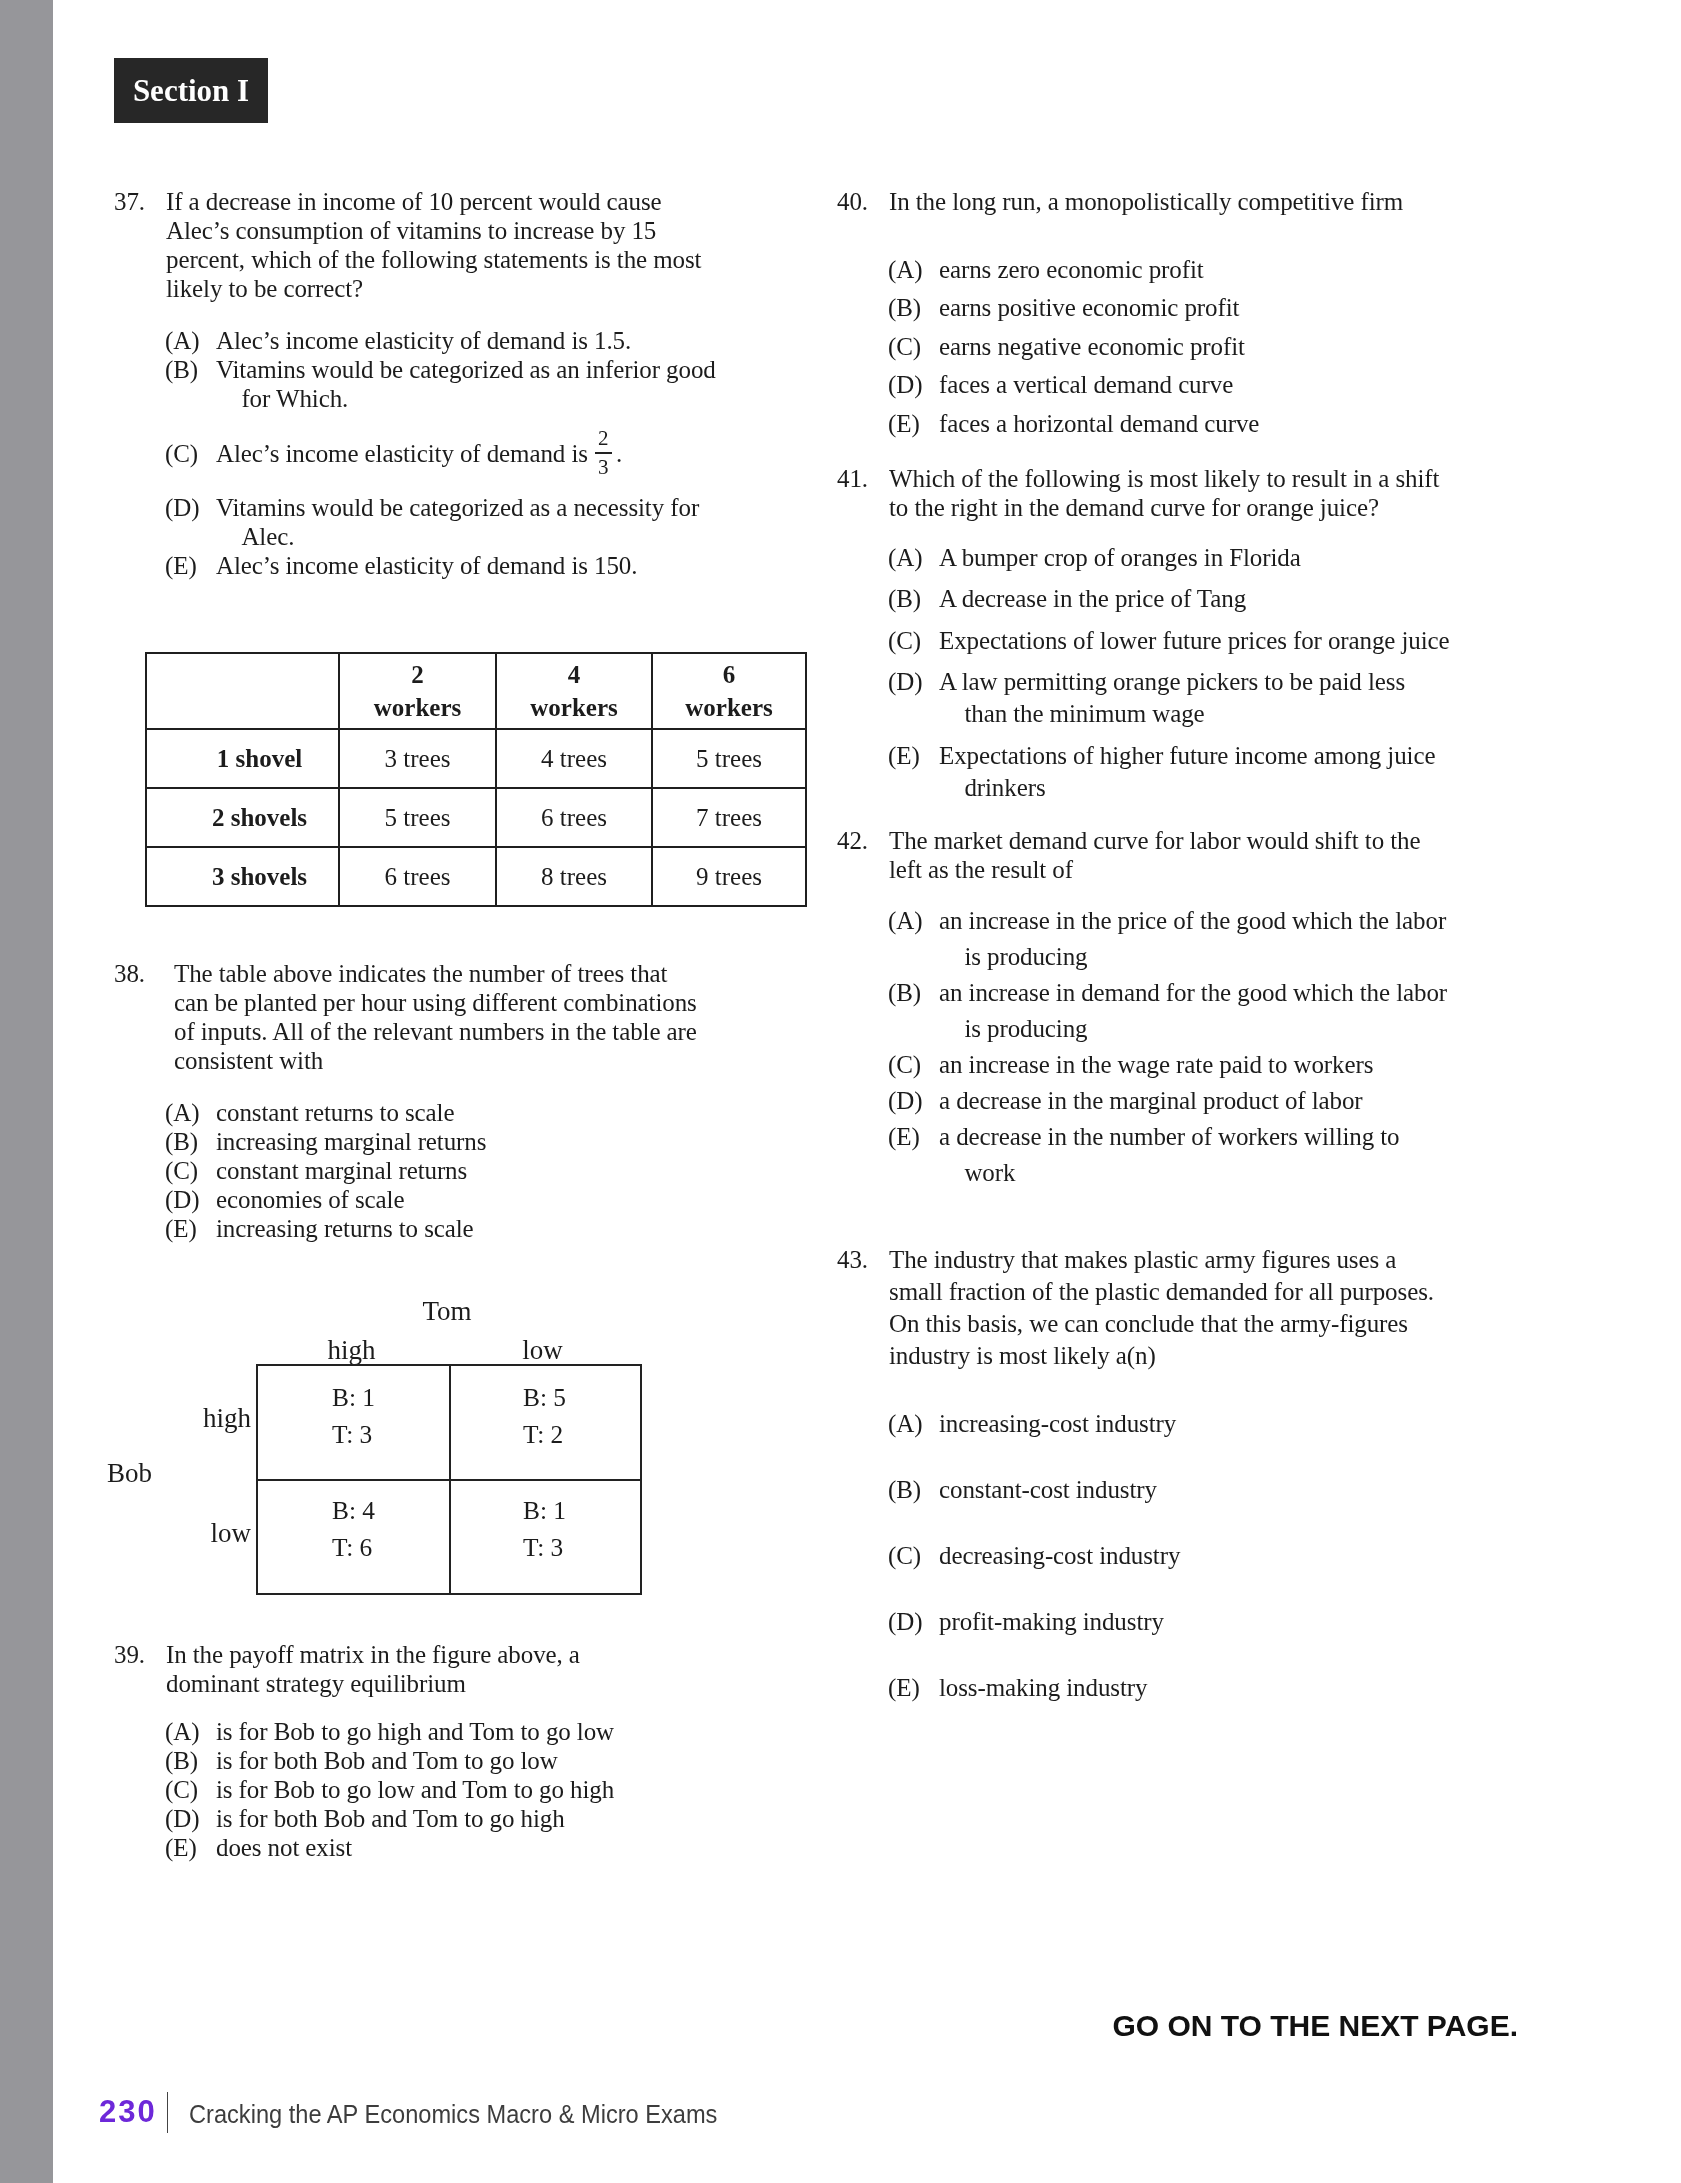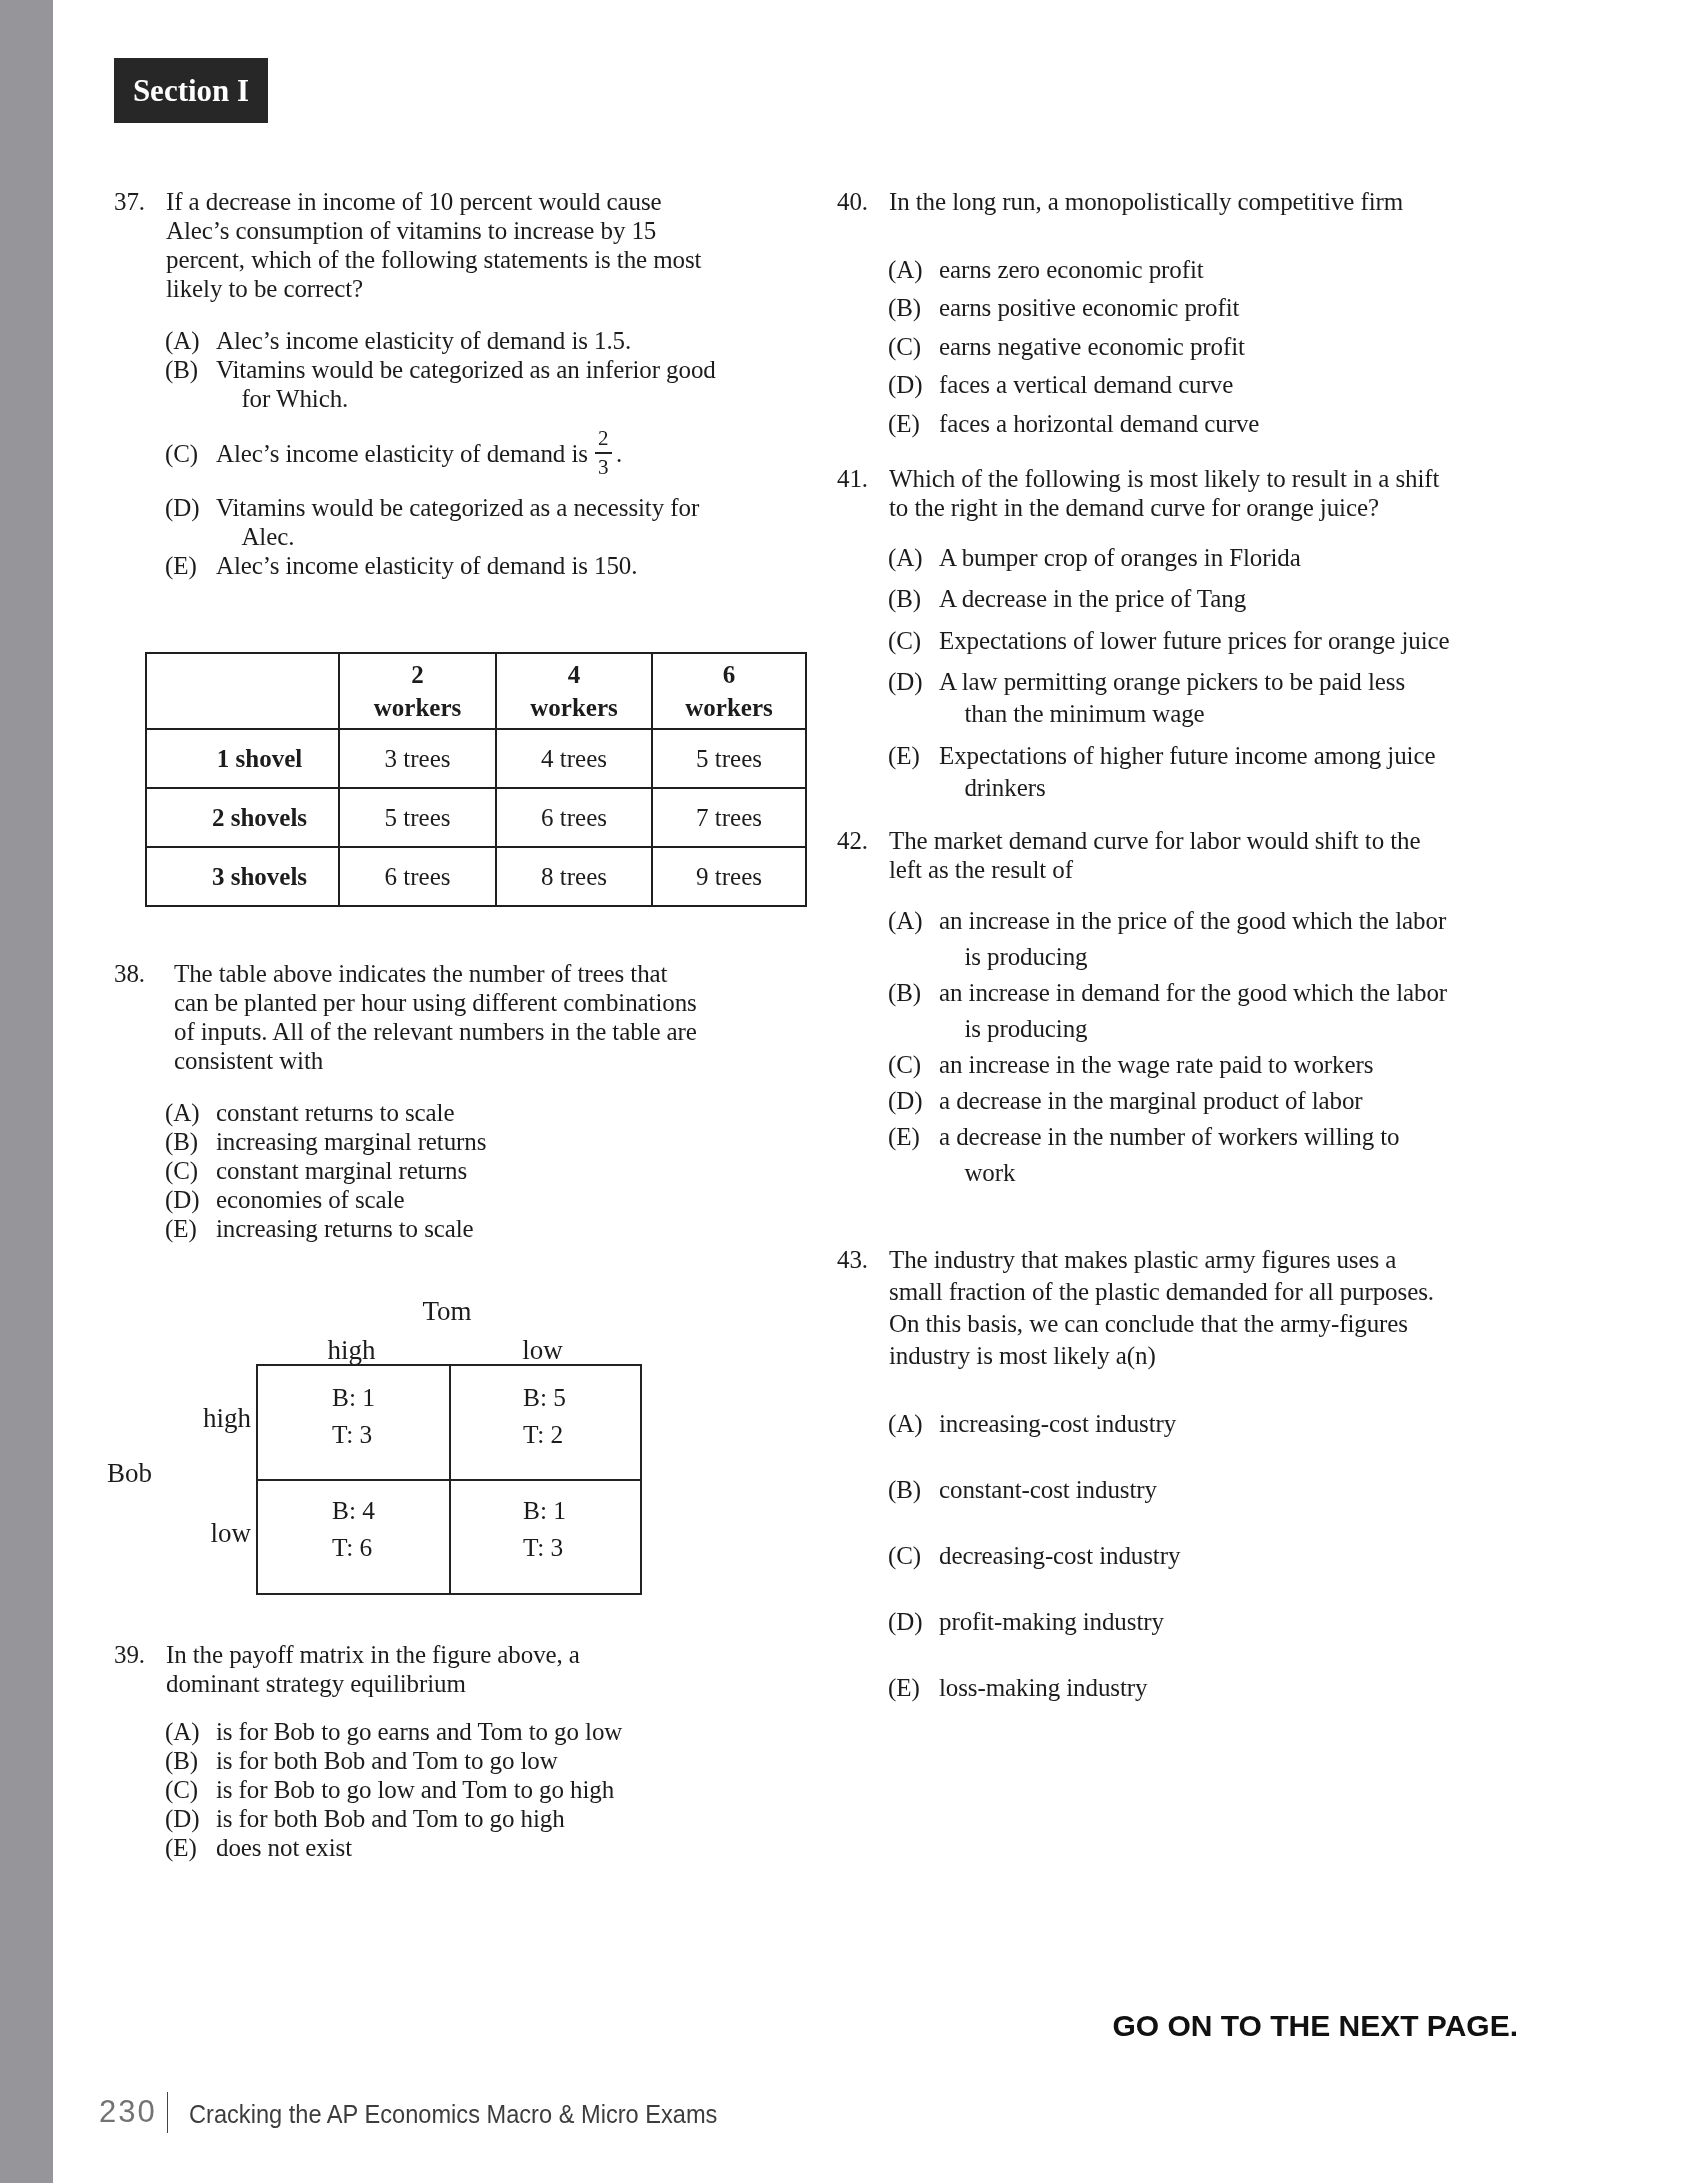--- a/index.html
+++ b/index.html
@@ -57,21 +57,21 @@
   .mx-col-high { left:256px; top:1335px; width:191px; text-align:center; }
   .mx-col-low  { left:447px; top:1335px; width:191px; text-align:center; }
   .mx-bob { left:107px; top:1458px; }
   .mx-row-high { left:144px; top:1403px; width:107px; text-align:right; }
   .mx-row-low  { left:144px; top:1518px; width:107px; text-align:right; }
 
   .goon { position:absolute; left:970px; top:2009px; width:548px; text-align:right;
           font-family:"Liberation Sans", sans-serif; font-weight:bold; font-size:30px; color:#111; }
 
   .pgnum { position:absolute; left:99px; top:2094px; font-family:"Liberation Sans", sans-serif;
-           font-weight:normal; font-size:31px; letter-spacing:2px; color:#737373; }
+           font-weight:bold; font-size:31px; letter-spacing:2px; color:#6d28d9; }
   .fdiv  { position:absolute; left:167px; top:2092px; width:1.3px; height:41px; background:#444; }
   .ftitle{ position:absolute; left:189px; top:2100px; font-family:"Liberation Sans", sans-serif;
            font-size:25.4px; color:#3d3d3d; transform:scaleX(0.93); transform-origin:left center; white-space:nowrap; }
 </style>
 </head>
 <body>
 
 <div class="page">
   <div class="leftbar"></div>
 
@@ -229,21 +229,21 @@
 
   <div class="q" style="left:114px; top:1640px; width:675px;">
     <span class="qnum">39.</span>
     <div class="qbody">
       <div class="qline">In the payoff matrix in the figure above, a</div>
       <div class="qline">dominant strategy equilibrium</div>
     </div>
     <div class="opts" style="margin-top:19px;">
       <div class="opt">
         <span class="olabel">(A)</span>
-        <div class="oline">is for Bob to go earns and Tom to go low</div>
+        <div class="oline">is for Bob to go high and Tom to go low</div>
       </div>
       <div class="opt">
         <span class="olabel">(B)</span>
         <div class="oline">is for both Bob and Tom to go low</div>
       </div>
       <div class="opt">
         <span class="olabel">(C)</span>
         <div class="oline">is for Bob to go low and Tom to go high</div>
       </div>
       <div class="opt">

